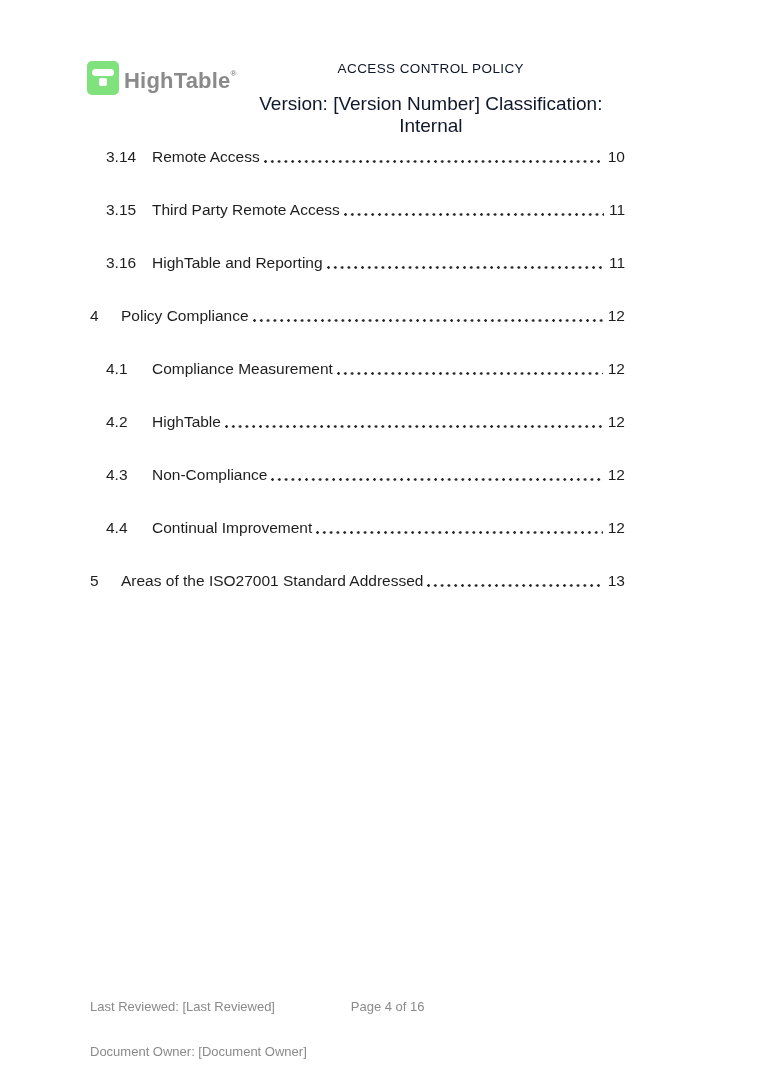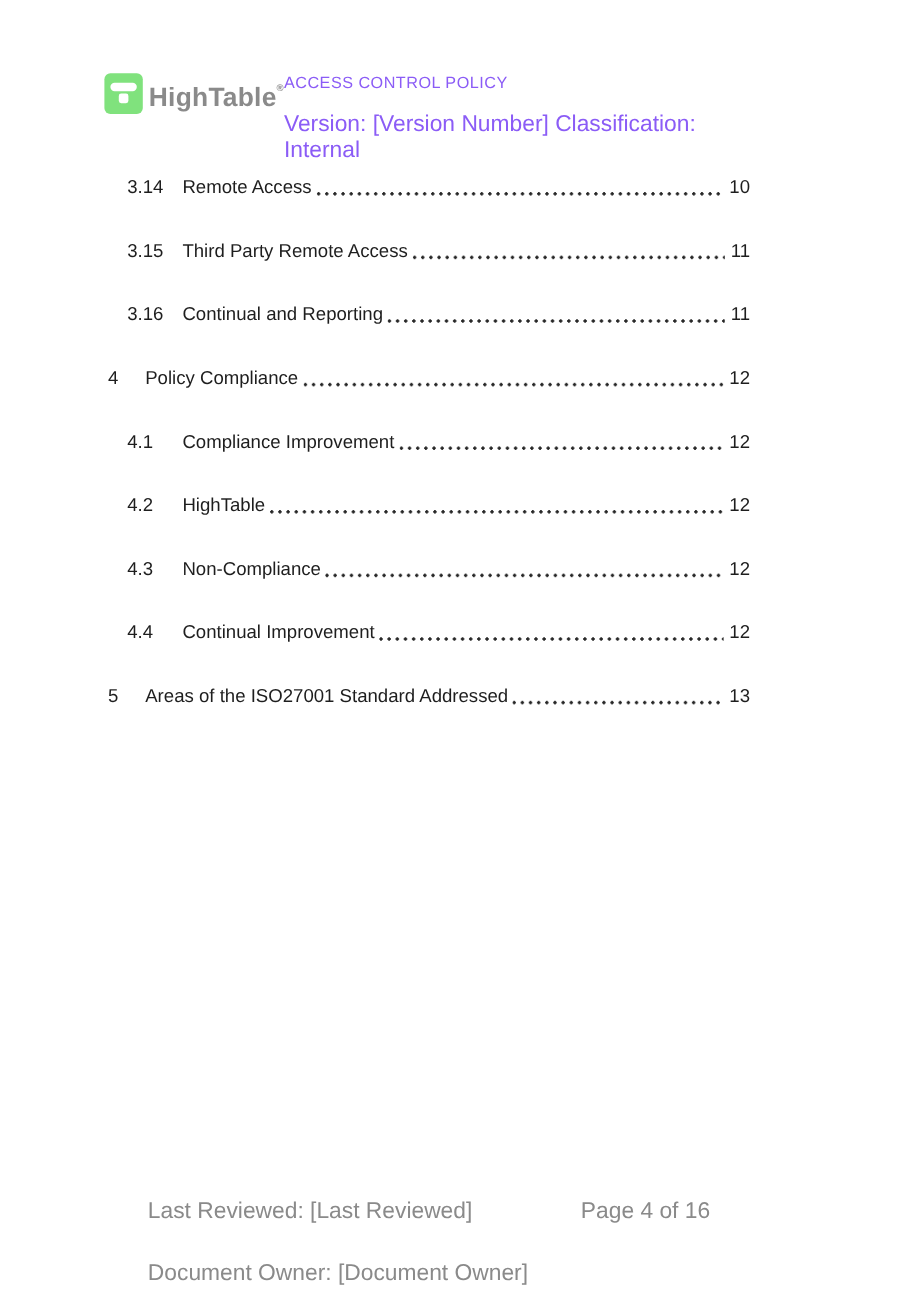--- a/index.html
+++ b/index.html
@@ -56,22 +56,22 @@
     color: #8A8A8A;
     letter-spacing: 0.2px;
     line-height: 34px;
   }
   .logo-text sup {
     font-size: 8px;
     vertical-align: 12px;
     font-weight: bold;
   }
   .header-right {
-    text-align: left;
-    color: #8b5cf6;
+    text-align: center;
+    color: #0f172a;
     padding-top: 4px;
   }
   .doc-title {
     font-size: 13.5px;
     letter-spacing: 0.4px;
   }
   .doc-meta {
     font-size: 19px;
     margin-top: 17px;
   }
@@ -108,24 +108,24 @@
     flex: none;
     min-width: 10px;
     text-align: right;
   }
 
   
   .footer {
     position: absolute;
     left: 90px; right: 87px; top: 999px;
     display: flex;
-    justify-content: center;
+    justify-content: flex-start;
     align-items: flex-start;
     color: #8A8A8A;
-    font-size: 19px;
+    font-size: 13px;
     gap: 44px;
   }
   .footer-left .footer-line + .footer-line { margin-top: 30px; }
 </style>
 </head>
 <body>
 
 <div class="page">
 
   <header class="header">
@@ -154,35 +154,35 @@
 
     <div class="toc-row level-2">
       <span class="toc-num">3.15</span>
       <span class="toc-title">Third Party Remote Access</span>
       <span class="toc-leader"></span>
       <span class="toc-page">11</span>
     </div>
 
     <div class="toc-row level-2">
       <span class="toc-num">3.16</span>
-      <span class="toc-title">Continual and Reporting</span>
+      <span class="toc-title">HighTable and Reporting</span>
       <span class="toc-leader"></span>
       <span class="toc-page">11</span>
     </div>
 
     <div class="toc-row level-1">
       <span class="toc-num">4</span>
       <span class="toc-title">Policy Compliance</span>
       <span class="toc-leader"></span>
       <span class="toc-page">12</span>
     </div>
 
     <div class="toc-row level-2">
       <span class="toc-num">4.1</span>
-      <span class="toc-title">Compliance Improvement</span>
+      <span class="toc-title">Compliance Measurement</span>
       <span class="toc-leader"></span>
       <span class="toc-page">12</span>
     </div>
 
     <div class="toc-row level-2">
       <span class="toc-num">4.2</span>
       <span class="toc-title">HighTable</span>
       <span class="toc-leader"></span>
       <span class="toc-page">12</span>
     </div>

